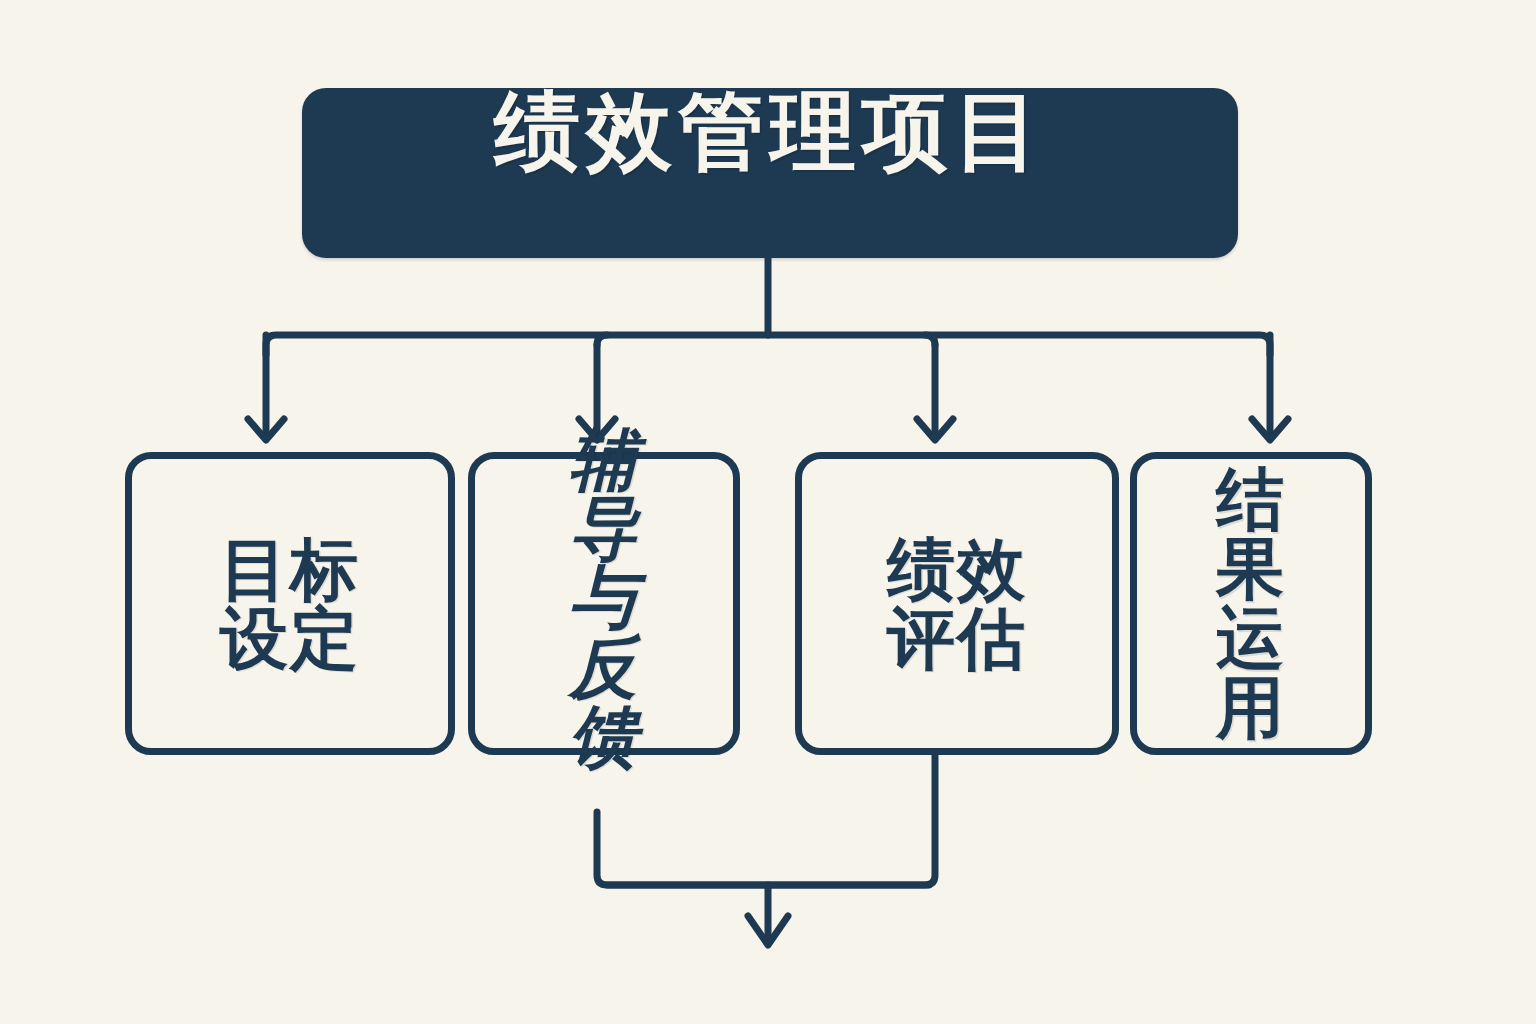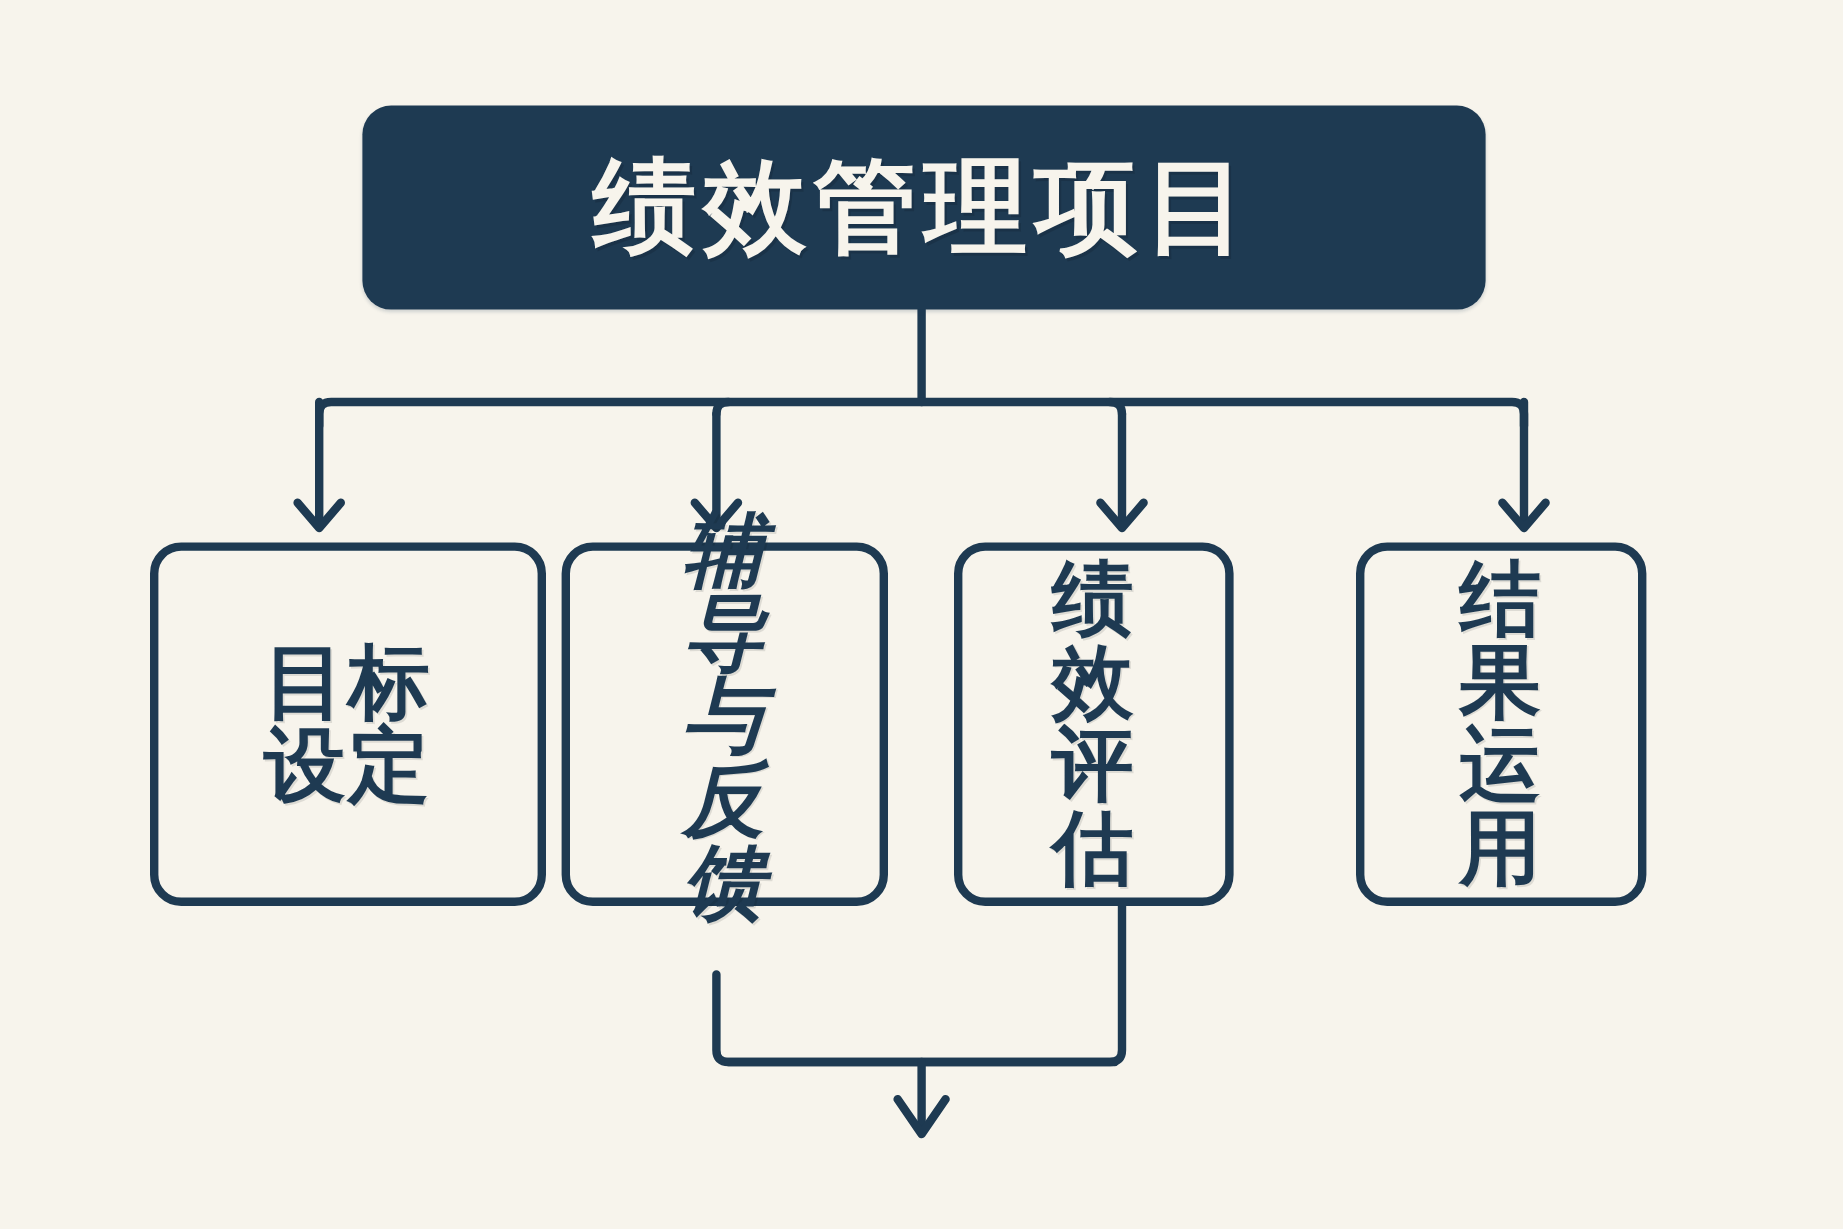--- a/index.html
+++ b/index.html
@@ -36,21 +36,20 @@
   
   .root-node {
     position: absolute;
     left: 302px;
     top: 88px;
     width: 936px;
     height: 170px;
     background: #1e3a52;
     border-radius: 24px;
     display: flex;
-    align-items: center;
     justify-content: center;
     z-index: 3;
     box-shadow: 0 2px 3px rgba(30, 58, 82, 0.18);
   }
   .root-title {
     color: #f7f4ec;
     font-size: 86px;
     font-weight: 700;
     letter-spacing: 6px;
     line-height: 1;
@@ -83,21 +82,21 @@
     z-index: 4;
     text-shadow: 1.5px 1.5px 0 rgba(0, 0, 0, 0.10);
   }
   
   .stage-label.overflow-label {
     top: 48%;
   }
 
   .node-1 { left: 125px;  top: 452px; width: 330px; height: 303px; }
   .node-2 { left: 468px;  top: 452px; width: 272px; height: 303px; font-style: italic; }
-  .node-3 { left: 795px;  top: 452px; width: 233px; height: 303px; }
+  .node-3 { left: 795px;  top: 452px; width: 324px; height: 303px; }
   .node-4 { left: 1130px; top: 452px; width: 242px; height: 303px; }
 </style>
 </head>
 <body>
 
 <div id="diagram-root">
 
   <svg id="connector-layer" viewBox="0 0 1536 1024">
     <g fill="none" stroke="#1e3a52" stroke-width="7" stroke-linecap="round" stroke-linejoin="round">
 

